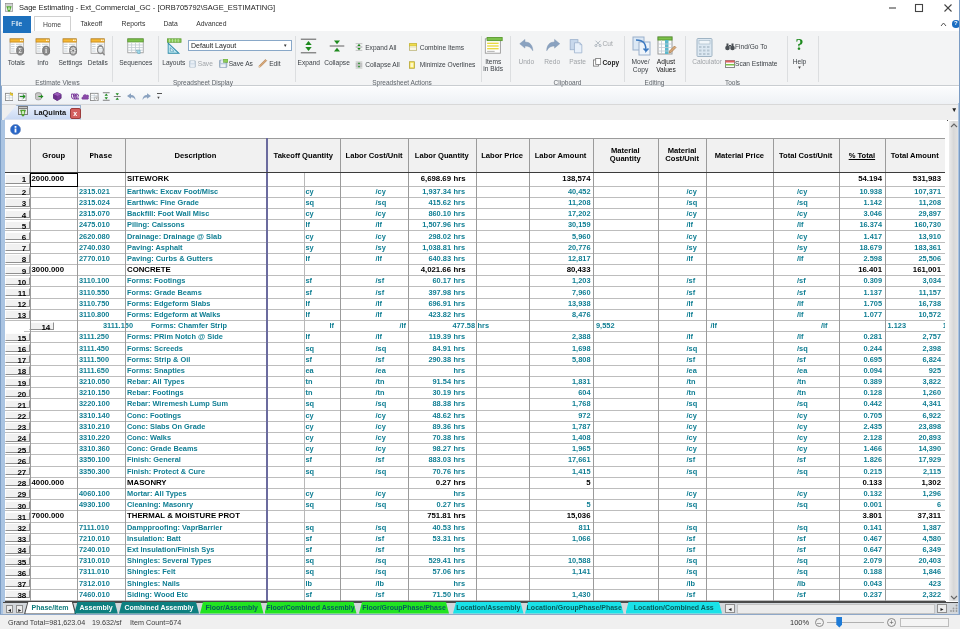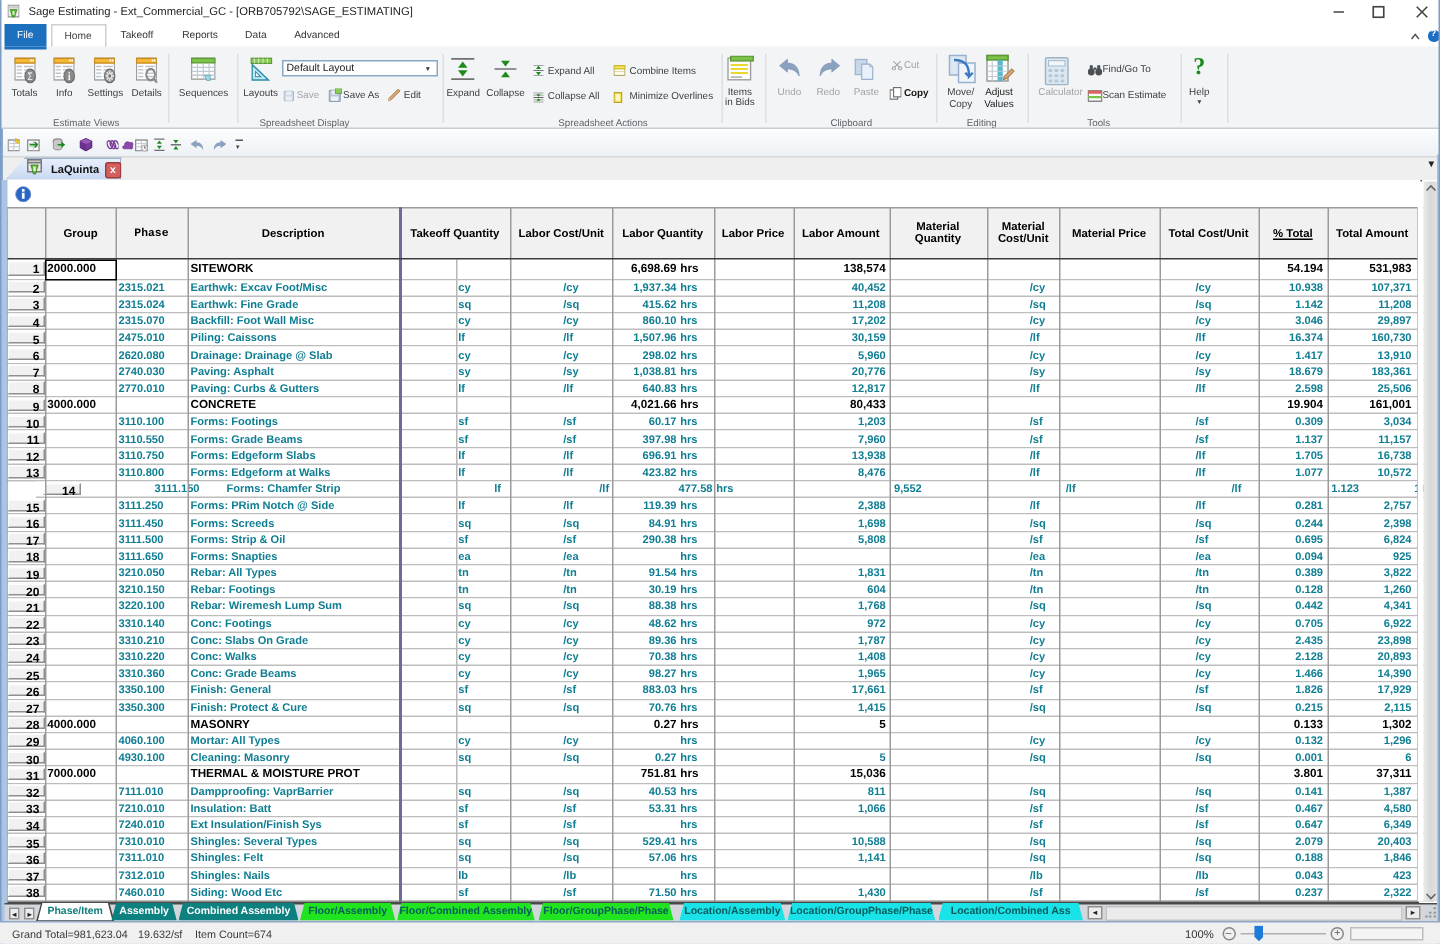--- a/index.html
+++ b/index.html
@@ -578,21 +578,21 @@
       <span class="cell ptc">2.598</span>
       <span class="cell tac">25,506</span>
     </div>
 <div class="row tot" style="top:127.06px;height:11.195px;">
       <div class="rn">9</div>
       <span class="cell gr">3000.000</span>
       <span class="cell de">CONCRETE</span>
       <span class="cell lqn">4,021.66</span>
       <span class="cell lqu">hrs</span>
       <span class="cell lac">80,433</span>
-      <span class="cell ptc">19.904</span>
+      <span class="cell ptc">16.401</span>
       <span class="cell tac">161,001</span>
     </div>
 <div class="row" style="top:138.26px;height:11.195px;padding-left:21px;">
       <div class="rn">10</div>
       <span class="cell ph">3110.100</span>
       <span class="cell de">Forms: Footings</span>
       <span class="cell tqu">sf</span>
       <span class="cell lcu">/sf</span>
       <span class="cell mcu">/sf</span>
       <span class="cell tcu">/sf</span>

